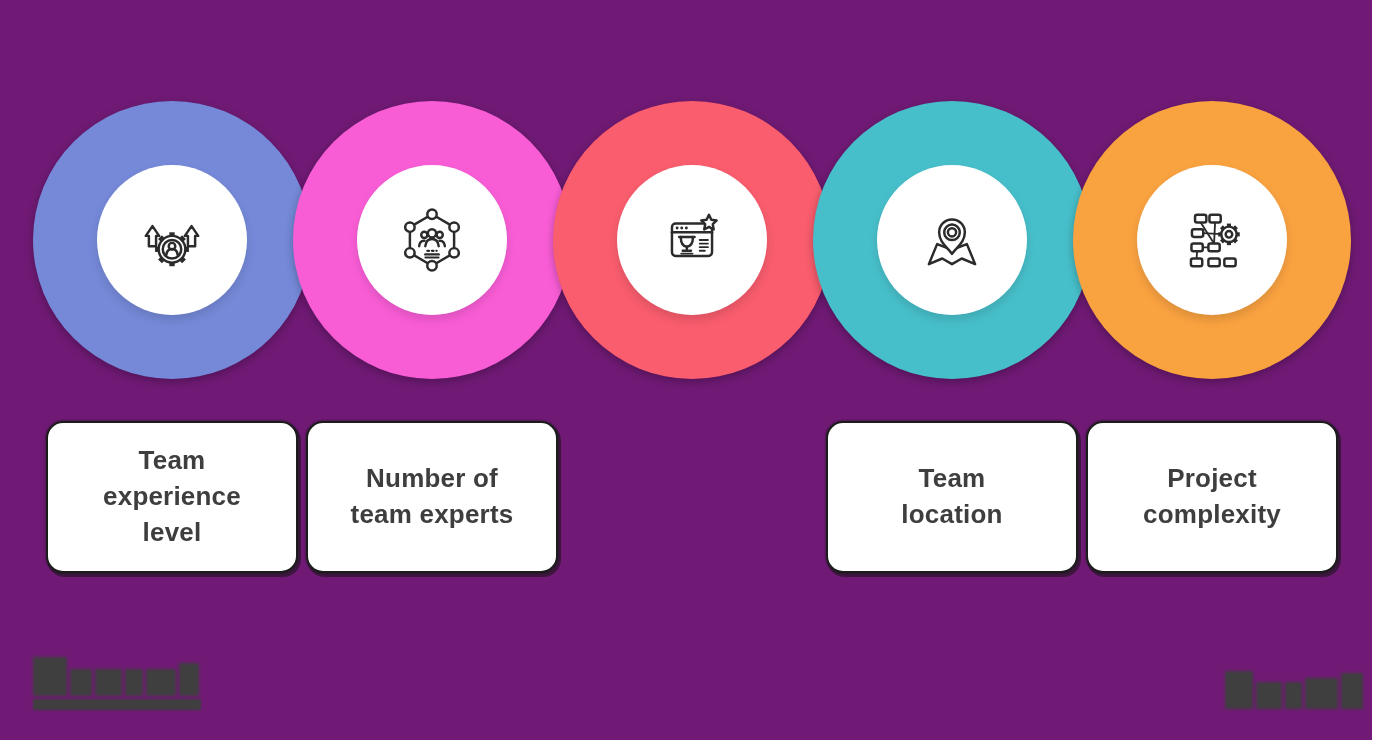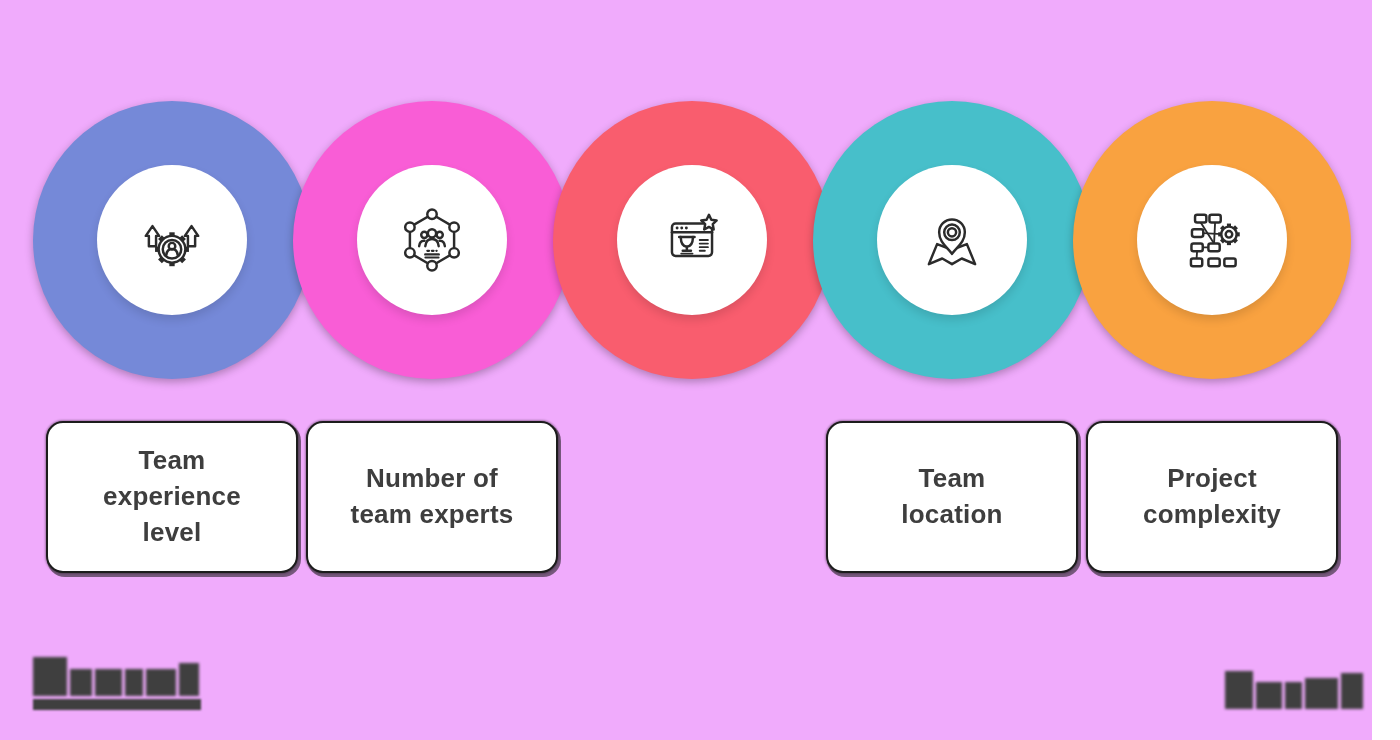--- a/index.html
+++ b/index.html
@@ -1,18 +1,18 @@
 <!DOCTYPE html>
 <html><head>
 <meta charset="utf-8">
 <style>
   * { margin:0; padding:0; box-sizing:border-box; }
   html,body { width:1400px; height:740px; background:#ffffff; overflow:hidden;
               font-family:"Liberation Sans", sans-serif; }
-  .canvas { position:relative; width:1372px; height:740px; background:#f0abfc; }
+  .canvas { position:relative; width:1372px; height:740px; background:#701a75; }
 
   
   .ring { position:absolute; top:101px; width:278px; height:278px; border-radius:50%;
           display:flex; align-items:center; justify-content:center;
           box-shadow:0 3px 8px rgba(0,0,0,0.28); }
   .ring-inner { width:150px; height:150px; border-radius:50%; background:#ffffff;
                 display:flex; align-items:center; justify-content:center;
                 box-shadow:0 5px 10px rgba(0,0,0,0.12); }
   .ring-inner svg { width:74px; height:74px; }
 

